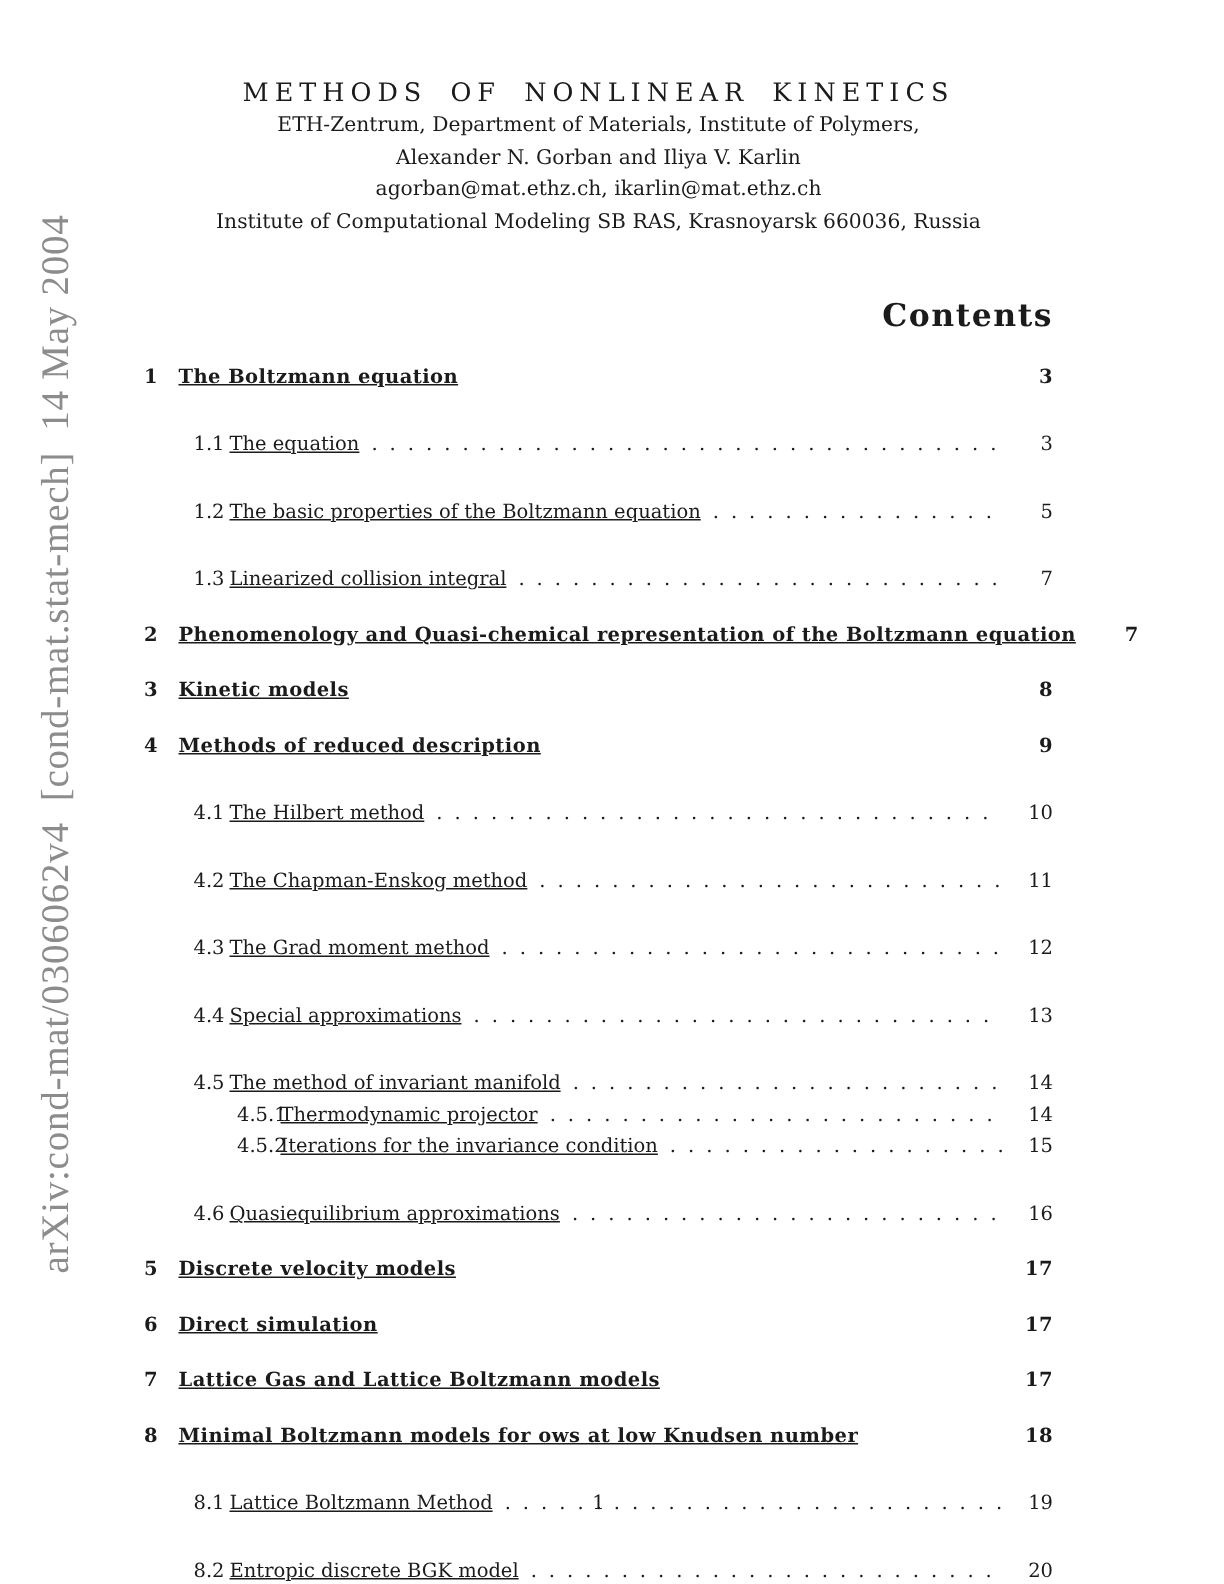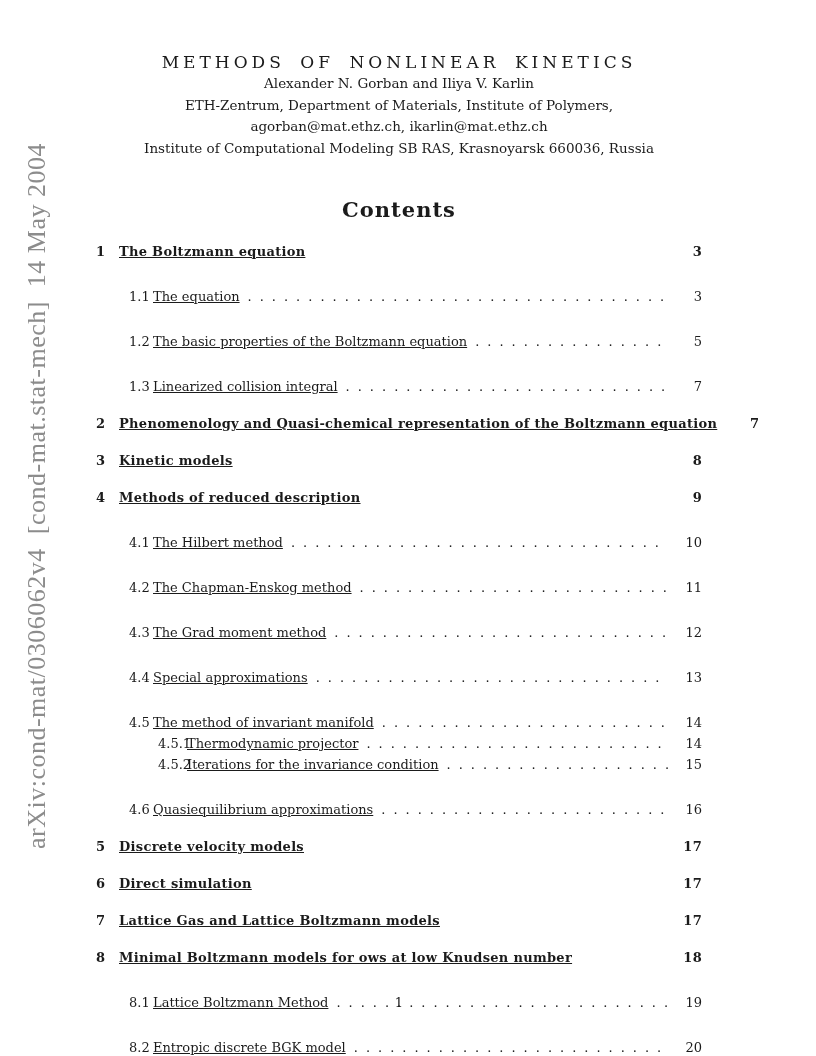--- a/index.html
+++ b/index.html
@@ -41,21 +41,21 @@
     margin: 0;
   }
   .header-line { font-size: 13.5px; line-height: 21.5px; }
 
   .contents-heading {
     font-size: 21px;
     font-weight: bold;
     letter-spacing: 1px;
     line-height: 22px;
     margin: 40px 0 0 0;
-    text-align: center;
+    text-align: right;
   }
 
   .toc { margin-top: 20px; }
   .toc-row {
     display: flex;
     font-size: 13px;
     line-height: 21px;
     white-space: nowrap;
   }
   .toc-row.level-1 { font-weight: bold; letter-spacing: 0.3px; margin-top: 16px; }
@@ -89,22 +89,22 @@
 </style>
 </head>
 <body>
 
 <div class="arxiv-stamp">arXiv:cond-mat/0306062v4  [cond-mat.stat-mech]  14 May 2004</div>
 
 <div class="content">
 
   <div class="paper-header">
     <h1 class="paper-title">METHODS OF NONLINEAR KINETICS</h1>
+    <div class="header-line">ETH-Zentrum, Department of Materials, Institute of Polymers,</div>
     <div class="header-line">Alexander N. Gorban and Iliya V. Karlin</div>
-    <div class="header-line">ETH-Zentrum, Department of Materials, Institute of Polymers,</div>
     <div class="header-line">agorban@mat.ethz.ch, ikarlin@mat.ethz.ch</div>
     <div class="header-line">Institute of Computational Modeling SB RAS, Krasnoyarsk 660036, Russia</div>
   </div>
 
   <h2 class="contents-heading">Contents</h2>
 
   <div class="toc">
       <div class="toc-row level-1">
     <span class="toc-num">1</span>
     <span class="toc-title">The Boltzmann equation</span>

